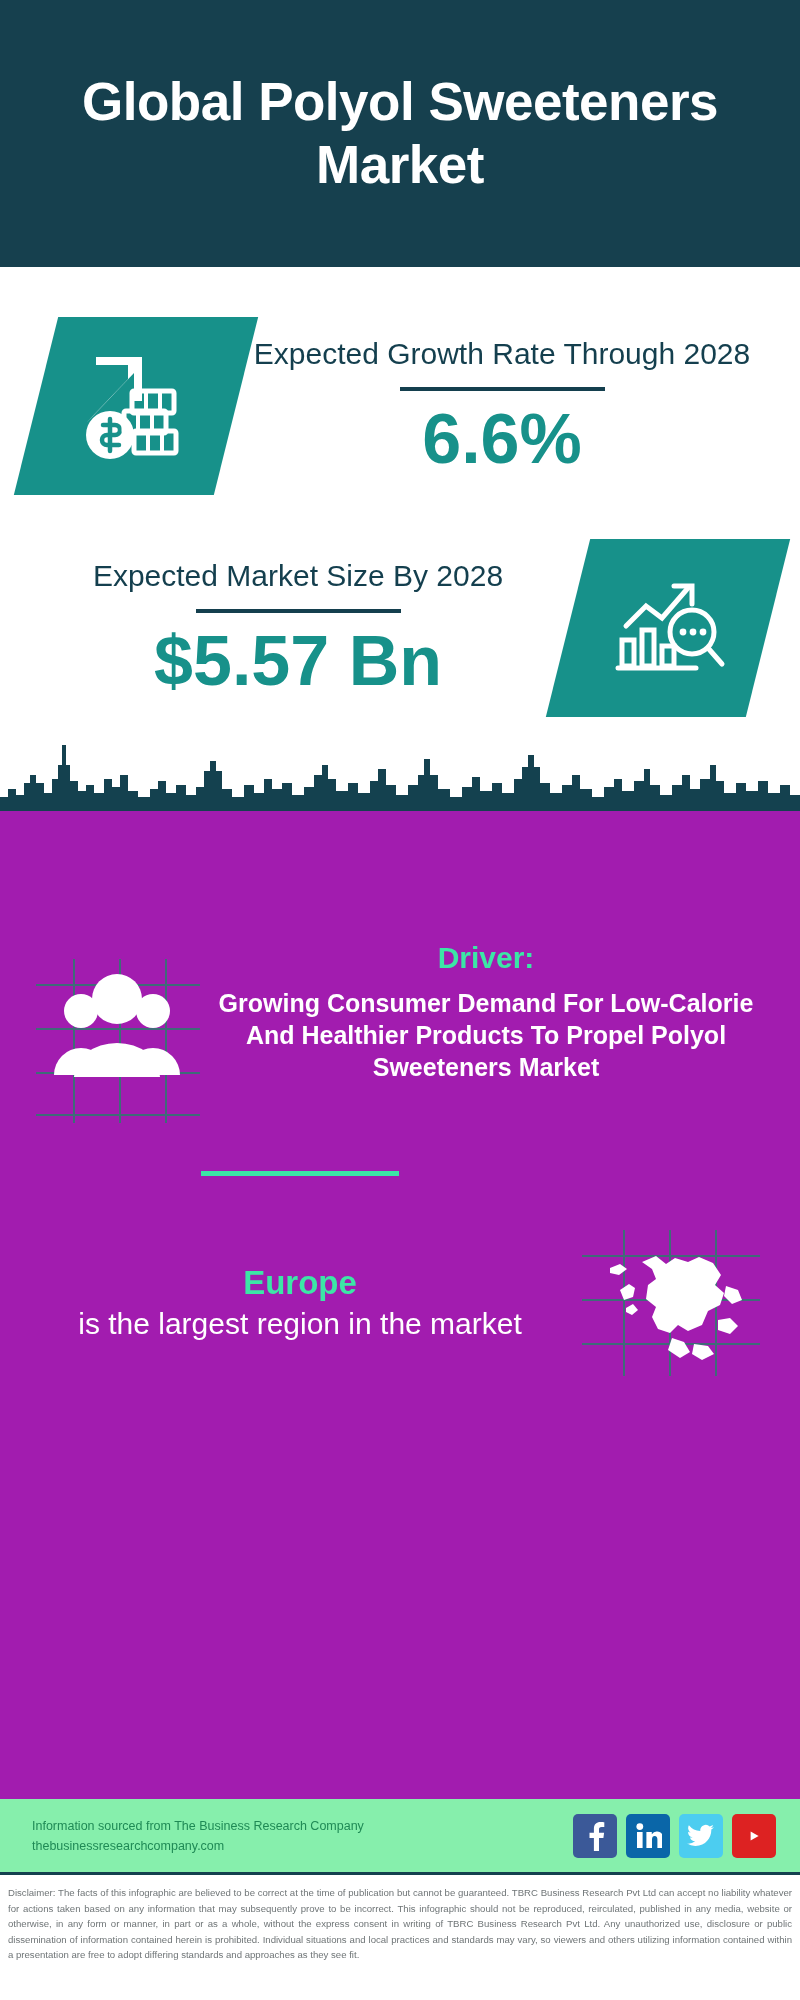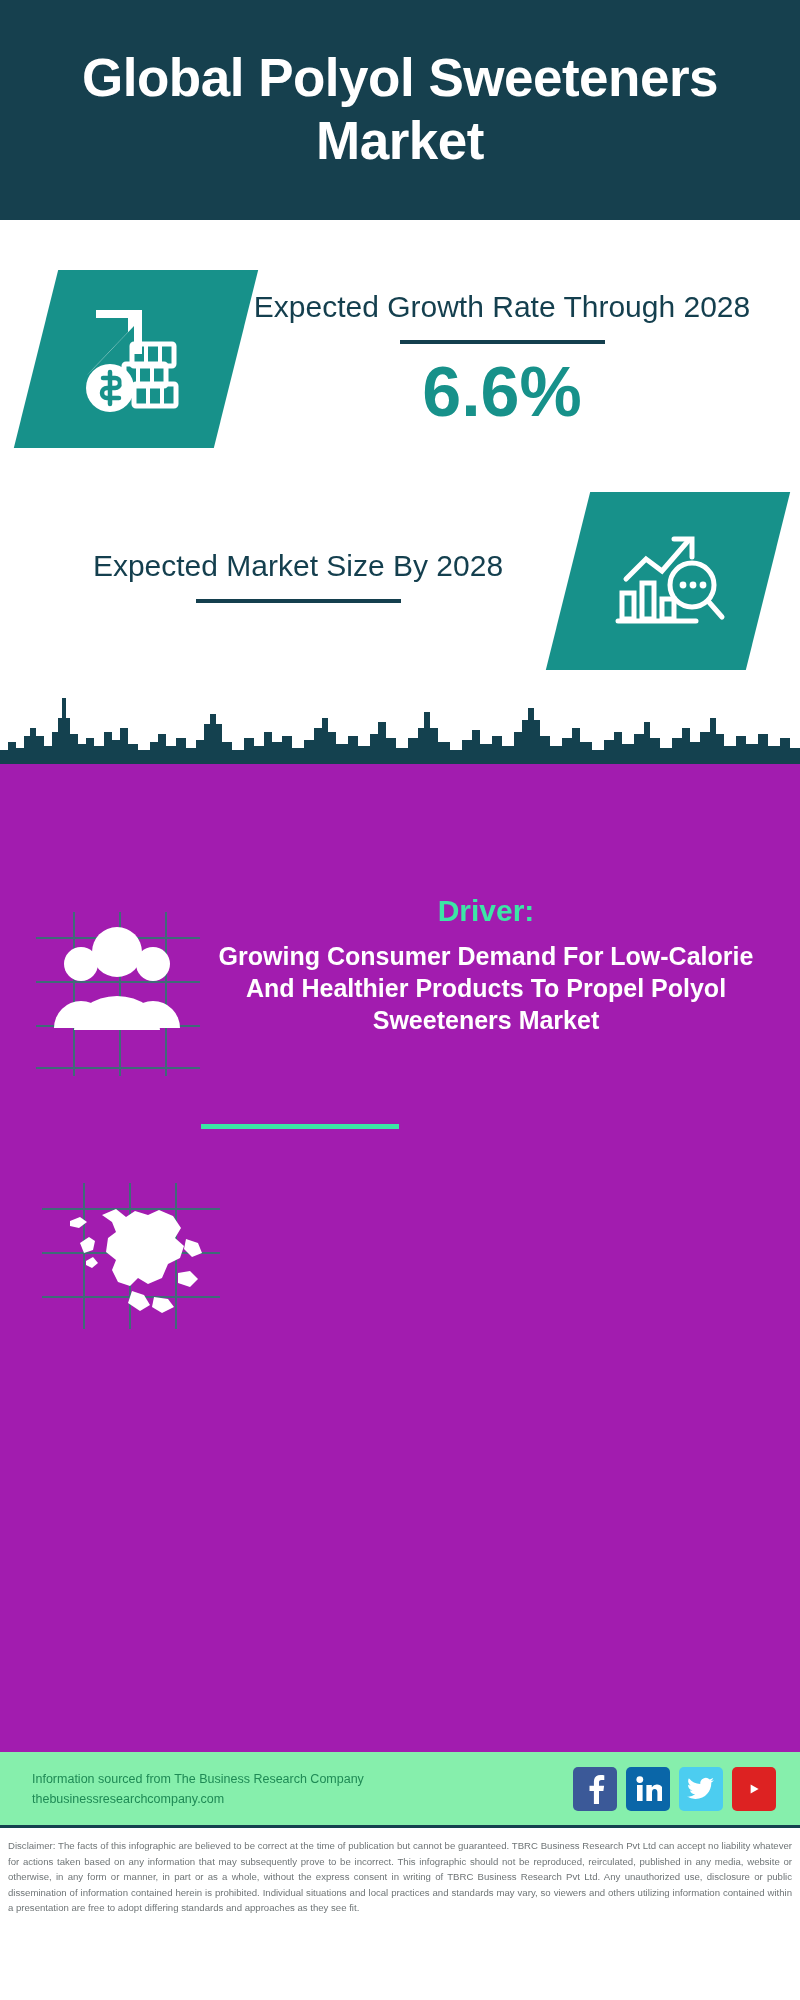--- a/index.html
+++ b/index.html
@@ -7,21 +7,21 @@
   body {
     font-family: "Liberation Sans", sans-serif;
     background:#ffffff;
     position:relative;
     overflow:hidden;
   }
   .page { width:800px; height:2000px; position:relative; }
 
   
   .header {
-    height:220px;
+    height:267px;
     background:#16404e;
     display:flex; align-items:center; justify-content:center;
     text-align:center;
     padding:0 16px;
   }
   .header-title {
     color:#ffffff;
     font-size:53px;
     font-weight:bold;
     line-height:1.18;
@@ -187,20 +187,21 @@
         <div class="stat-label">Expected Growth Rate Through 2028</div>
         <div class="rule"></div>
         <div class="stat-value">6.6%</div>
       </div>
     </div>
 
     <div class="stat-row r2">
       <div class="stat-text">
         <div class="stat-label">Expected Market Size By 2028</div>
         <div class="rule"></div>
+        <div class="stat-value">$5.57 Bn</div>
       </div>
       <div class="badge">
         <span class="glyph">
           <svg width="120" height="112" viewBox="0 0 120 112">
             <g stroke="#ffffff" fill="none" stroke-width="5" stroke-linecap="round">
               <path d="M18 56 L38 36 L54 48 L80 18"></path>
               <path d="M66 16 h18 v18"></path>
               <rect x="14" y="70" width="12" height="26"></rect>
               <rect x="34" y="60" width="12" height="36"></rect>
               <rect x="54" y="76" width="12" height="20"></rect>
@@ -245,20 +246,24 @@
       </div>
       <div class="driver-copy">
         <div class="driver-head">Driver:</div>
         <div class="driver-body">Growing Consumer Demand For Low-Calorie And Healthier Products To Propel Polyol Sweeteners Market</div>
       </div>
     </div>
 
     <div class="divider"></div>
 
     <div class="region-row">
+      <div class="region-copy">
+        <div class="region-name">Europe</div>
+        <div class="region-sub">is the largest region in the market</div>
+      </div>
       <div class="map-box">
         <svg width="180" height="150" viewBox="0 0 180 150">
           <g stroke="#3f6b78" stroke-width="2" fill="none">
             <path d="M44 2 V148 M90 2 V148 M136 2 V148"></path>
             <path d="M2 28 H180 M2 72 H180 M2 116 H180"></path>
           </g>
           <g fill="#ffffff">
             <path d="M30 40 l10 -4 l7 5 l-8 6 l-9 -2 Z"></path>
             <path d="M40 62 l9 -6 l6 4 l-2 9 l-9 3 Z"></path>
             <path d="M46 80 l7 -4 l5 6 l-6 5 l-6 -3 Z"></path>

